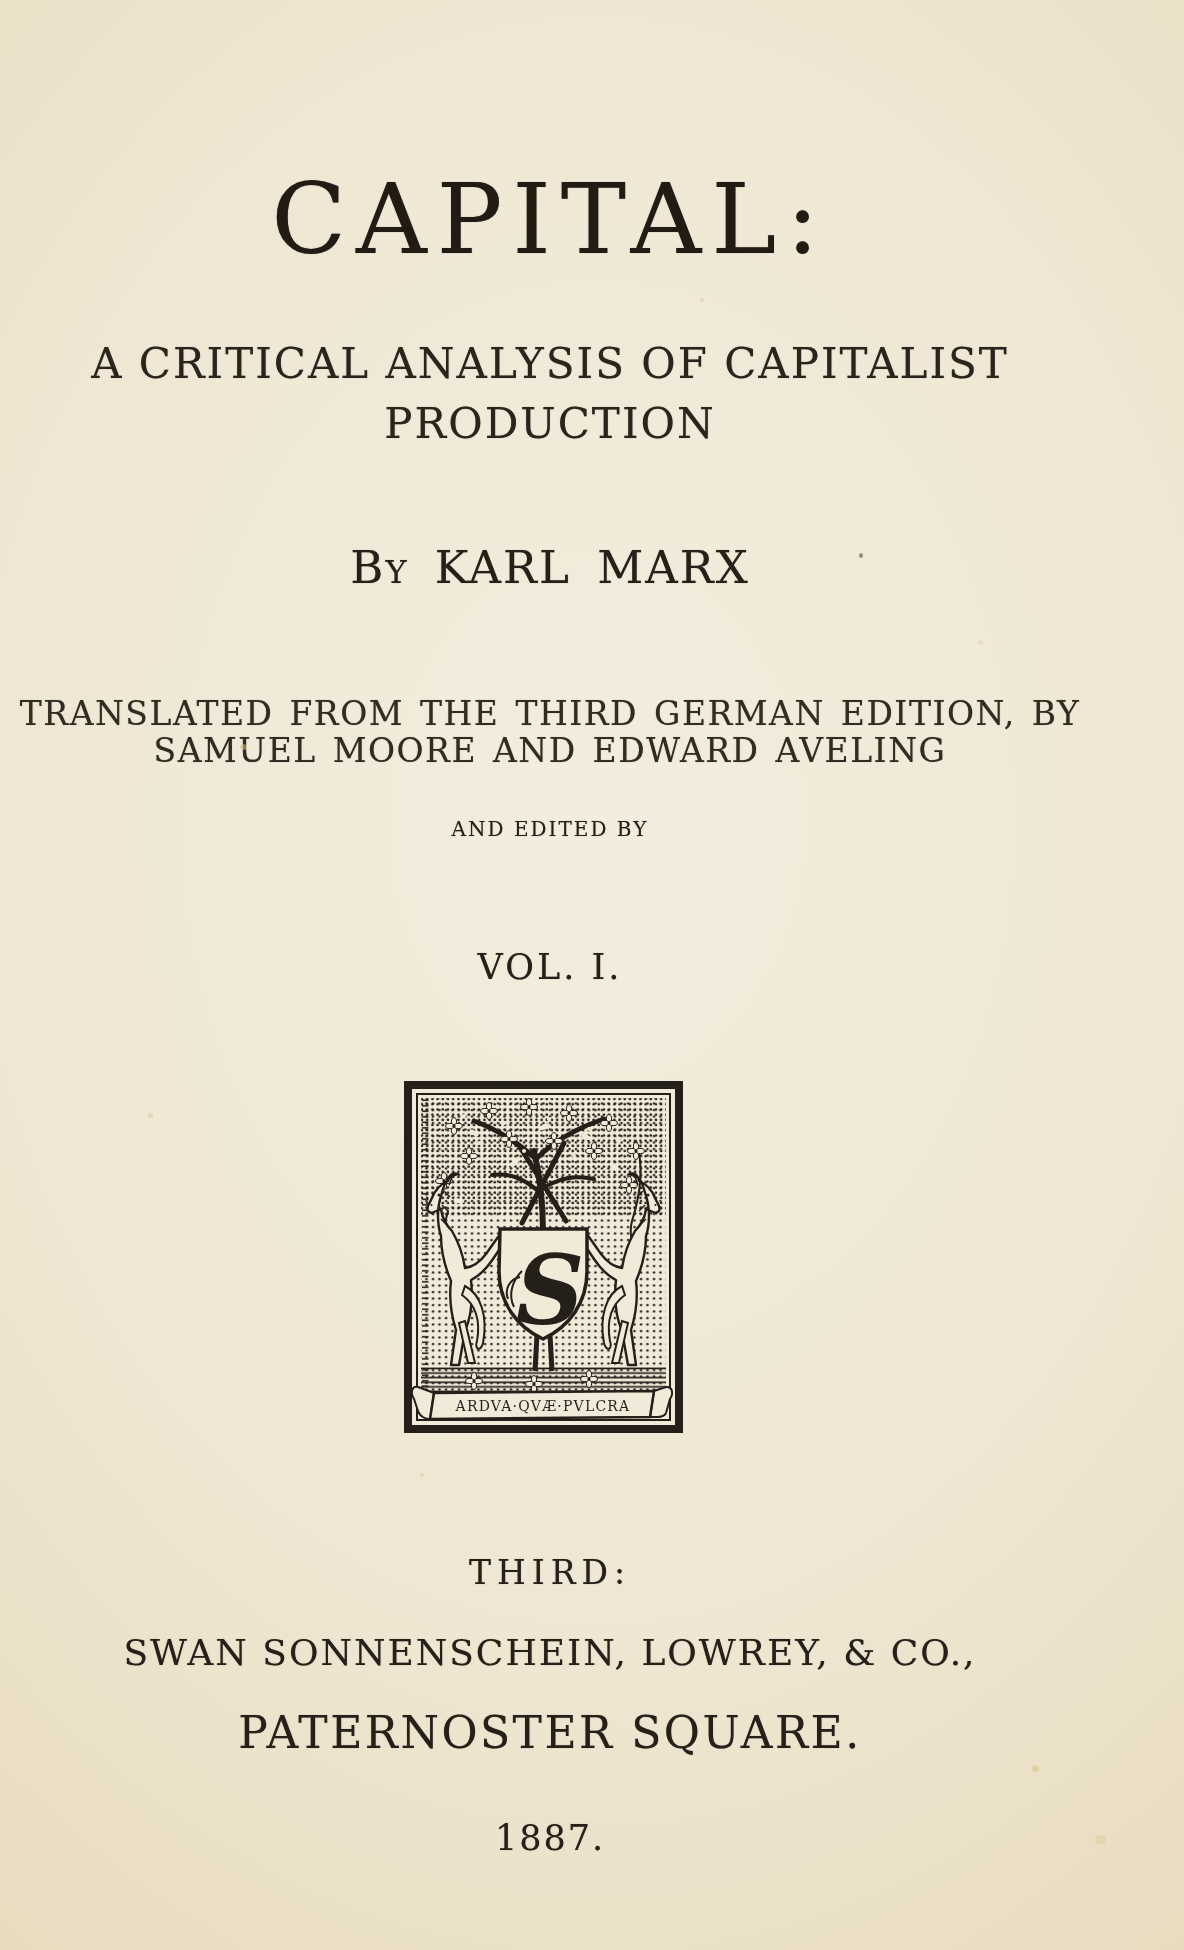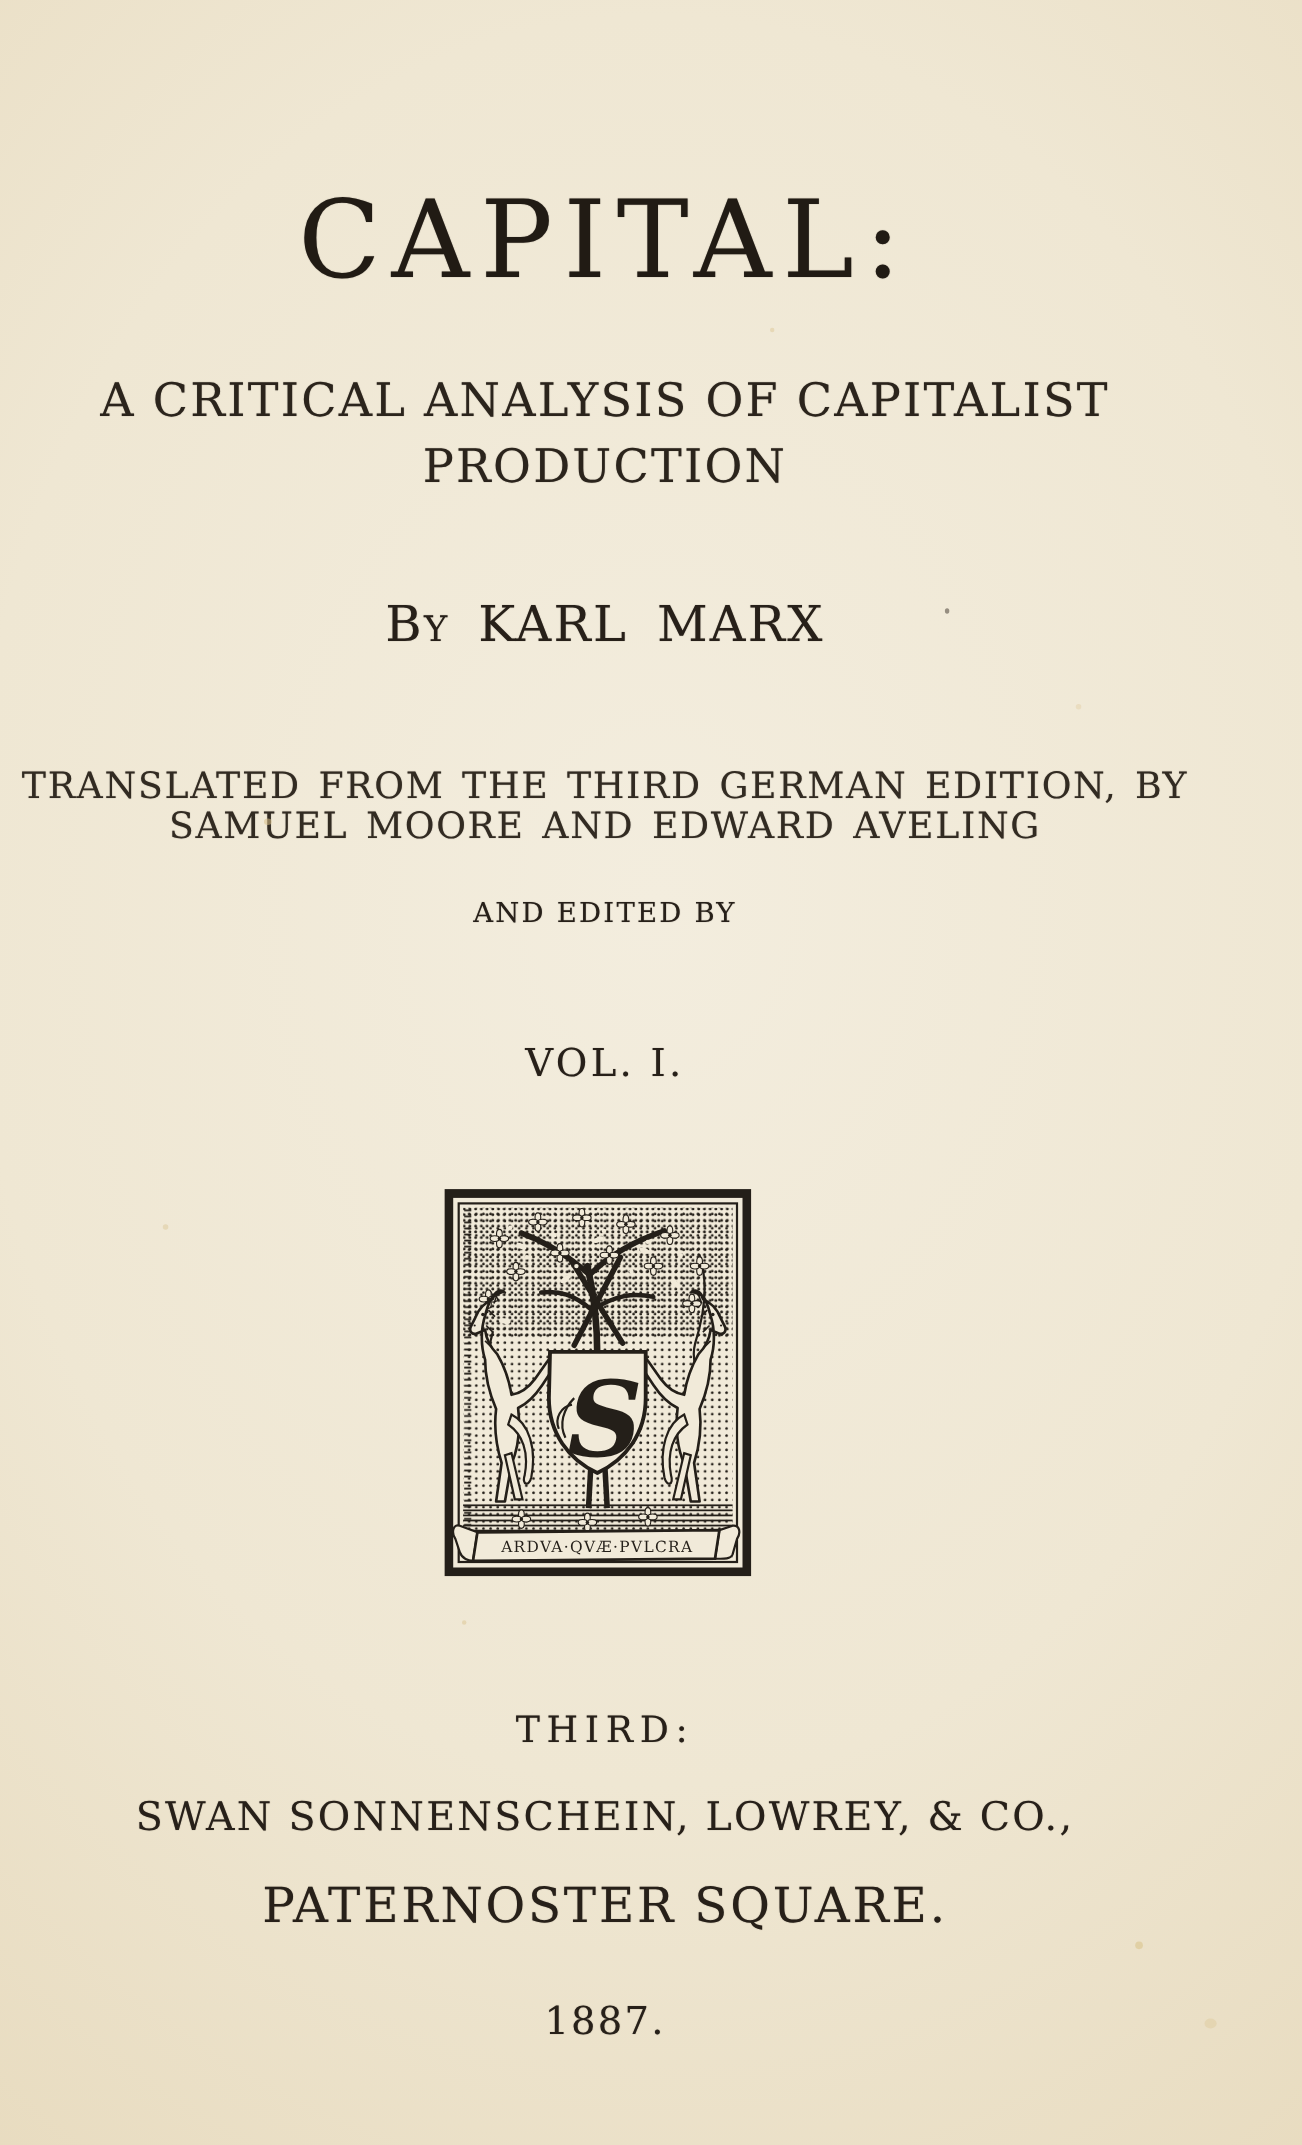--- a/index.html
+++ b/index.html
@@ -15,21 +15,21 @@
   }
   .content{position:absolute;left:0;top:0;width:1100px;height:1950px;}
   .line{position:absolute;left:0;width:100%;text-align:center;white-space:nowrap;
         text-shadow:0 0 1px rgba(39,32,25,.45);}
   .title{top:170px;font-size:98px;line-height:98px;letter-spacing:.10em;color:#211b14;}
   .subtitle{top:334px;font-size:42px;line-height:60px;letter-spacing:2px;color:#2b241c;}
   .byline{top:545px;font-size:45px;line-height:45px;letter-spacing:2px;word-spacing:10px;}
   .byline .by{font-variant:small-caps;}
   .translated{top:671px;font-size:33px;line-height:37px;letter-spacing:1.5px;word-spacing:4px;
               color:#322b22;margin-top:24px;}
-  .edited{top:817px;font-size:25px;line-height:25px;letter-spacing:2px;}
+  .edited{top:817px;font-size:20px;line-height:25px;letter-spacing:2px;}
   .editor{top:854px;font-size:43px;line-height:43px;letter-spacing:5px;}
   .volume{top:950px;font-size:35px;line-height:35px;letter-spacing:3px;text-align:center;}
   .city{top:1556px;font-size:33px;line-height:33px;letter-spacing:6px;}
   .publisher{top:1635px;font-size:36px;line-height:36px;letter-spacing:2px;}
   .address{top:1716px;font-size:44px;line-height:34px;letter-spacing:2.5px;}
   .year{top:1788px;font-size:35px;line-height:35px;letter-spacing:2px;margin-top:33px;}
   .emblem{position:absolute;left:404px;top:1081px;width:279px;height:352px;}
   .speck{position:absolute;border-radius:50%;}
 </style>
 </head>

